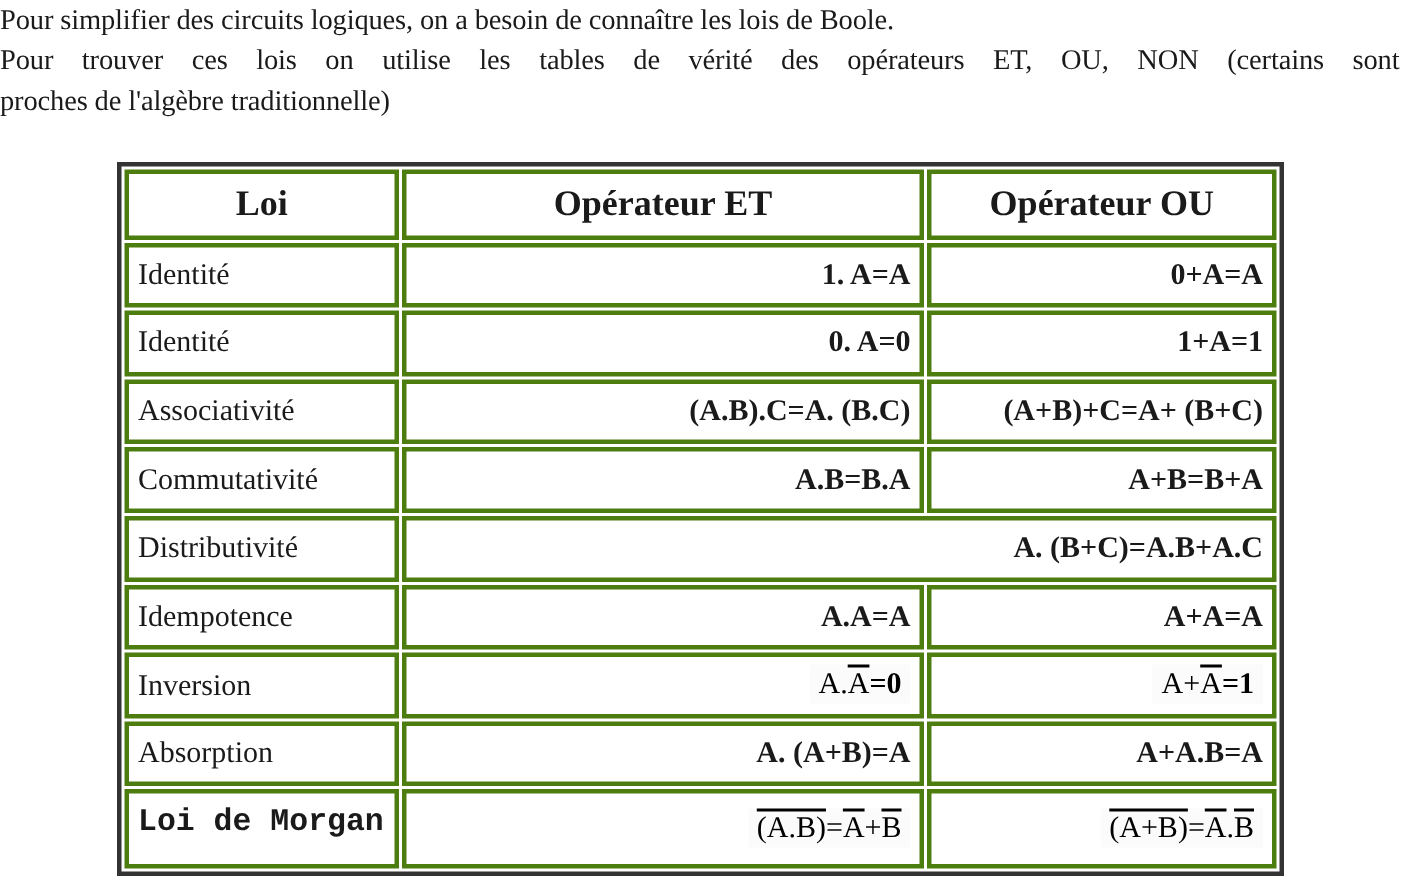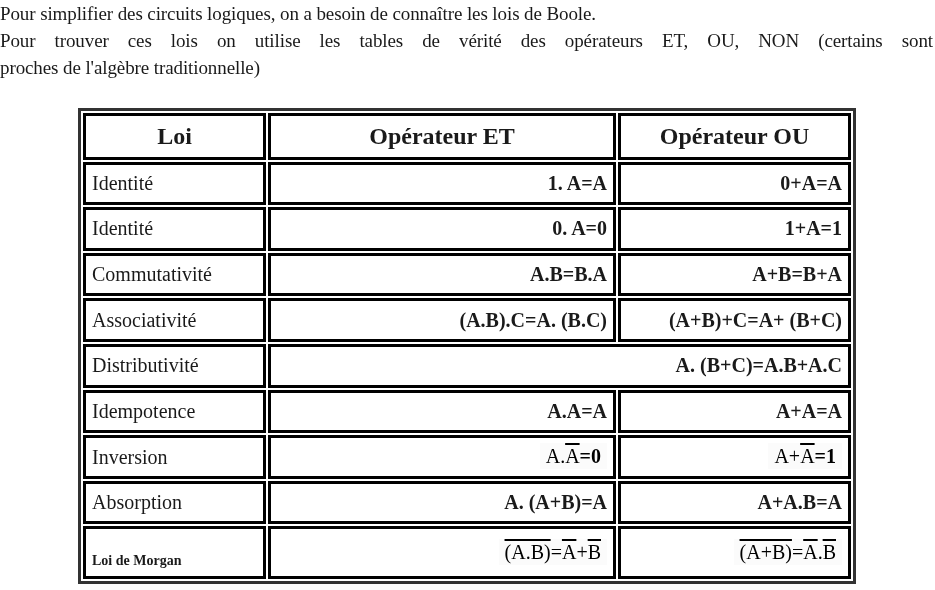--- a/index.html
+++ b/index.html
@@ -15,28 +15,28 @@
   .intro p { margin: 0; }
   .intro .l2 { text-align: justify; text-align-last: justify; width: 933px; }
   table.laws {
     position: absolute; left: 78px; top: 108px;
     width: 777px; height: 476px;
     border: 3px solid #333333;
     border-collapse: separate; border-spacing: 2px;
     table-layout: fixed;
   }
   table.laws td, table.laws th {
-    border: 3px solid #000000;
+    border: 3px solid #4d7c0f;
     padding: 0 6px;
     font-size: 20px;
     vertical-align: middle;
   }
   table.laws th { font-size: 24px; font-weight: bold; text-align: center; height: 40px; }
   table.laws td.law { text-align: left; font-weight: normal; margin-left: 11px; }
-  table.laws td.law.bold { font-weight: bold; font-size: 14px; vertical-align: top; padding-top: 24px; }
+  table.laws td.law.bold { font-weight: bold; font-size: 21px; vertical-align: top; padding-top: 8px; font-family: Liberation Mono, monospace; }
   table.laws td.f { text-align: right; font-weight: bold; }
   .ov { text-decoration: overline; }
   .img-f { font-weight: normal; font-family: "Liberation Serif", serif; font-size: 20px; color: #000000; background: #fbfbfb; padding: 2px 6px; }
   .img-f b { font-weight: bold; }
   col.c1 { width: 183px; }
   col.c2 { width: 348px; }
   col.c3 { width: 233px; }
 </style>
 </head>
 <body>
@@ -63,28 +63,28 @@
     <td class="law">Identité</td>
     <td class="f">1. A=A</td>
     <td class="f">0+A=A</td>
   </tr>
   <tr style="height:43px">
     <td class="law">Identité</td>
     <td class="f">0. A=0</td>
     <td class="f">1+A=1</td>
   </tr>
   <tr style="height:43px">
+    <td class="law">Associativité</td>
+    <td class="f">(A.B).C=A. (B.C)</td>
+    <td class="f">(A+B)+C=A+ (B+C)</td>
+  </tr>
+  <tr style="height:43px">
     <td class="law">Commutativité</td>
     <td class="f">A.B=B.A</td>
     <td class="f">A+B=B+A</td>
-  </tr>
-  <tr style="height:43px">
-    <td class="law">Associativité</td>
-    <td class="f">(A.B).C=A. (B.C)</td>
-    <td class="f">(A+B)+C=A+ (B+C)</td>
   </tr>
   <tr style="height:43px">
     <td class="law">Distributivité</td>
     <td class="f" colspan="2">A. (B+C)=A.B+A.C</td>
   </tr>
   <tr style="height:43px">
     <td class="law">Idempotence</td>
     <td class="f">A.A=A</td>
     <td class="f">A+A=A</td>
   </tr>

